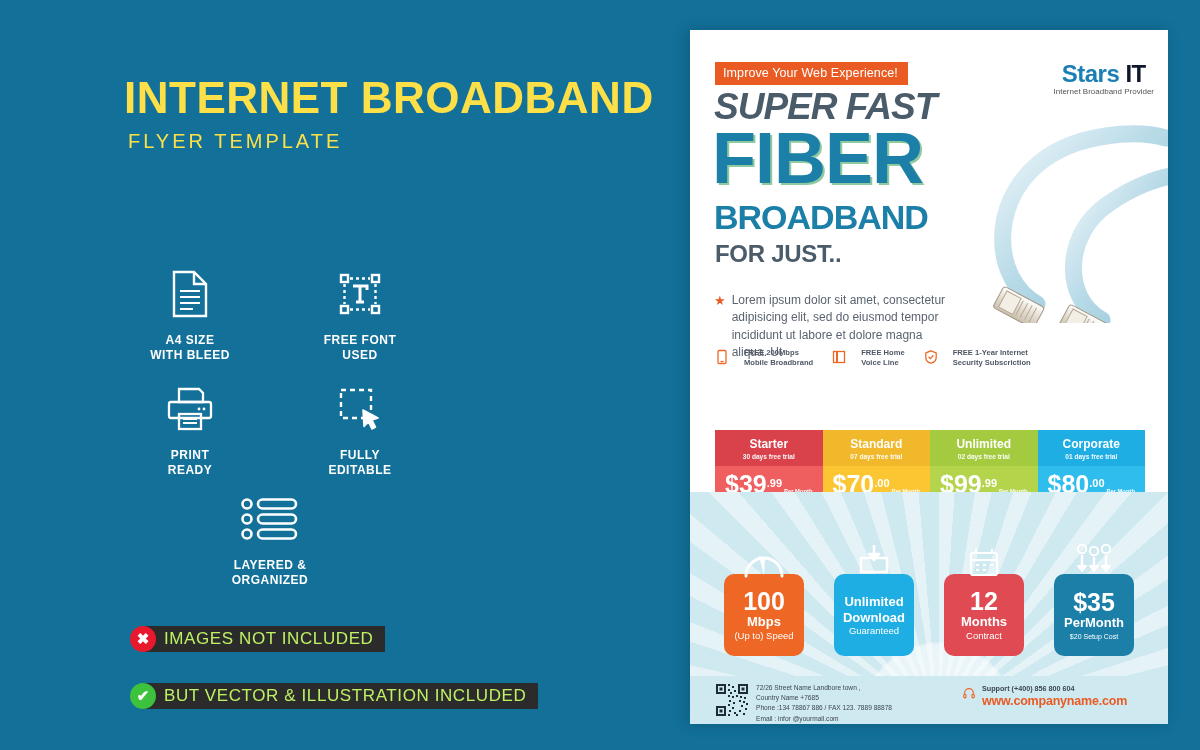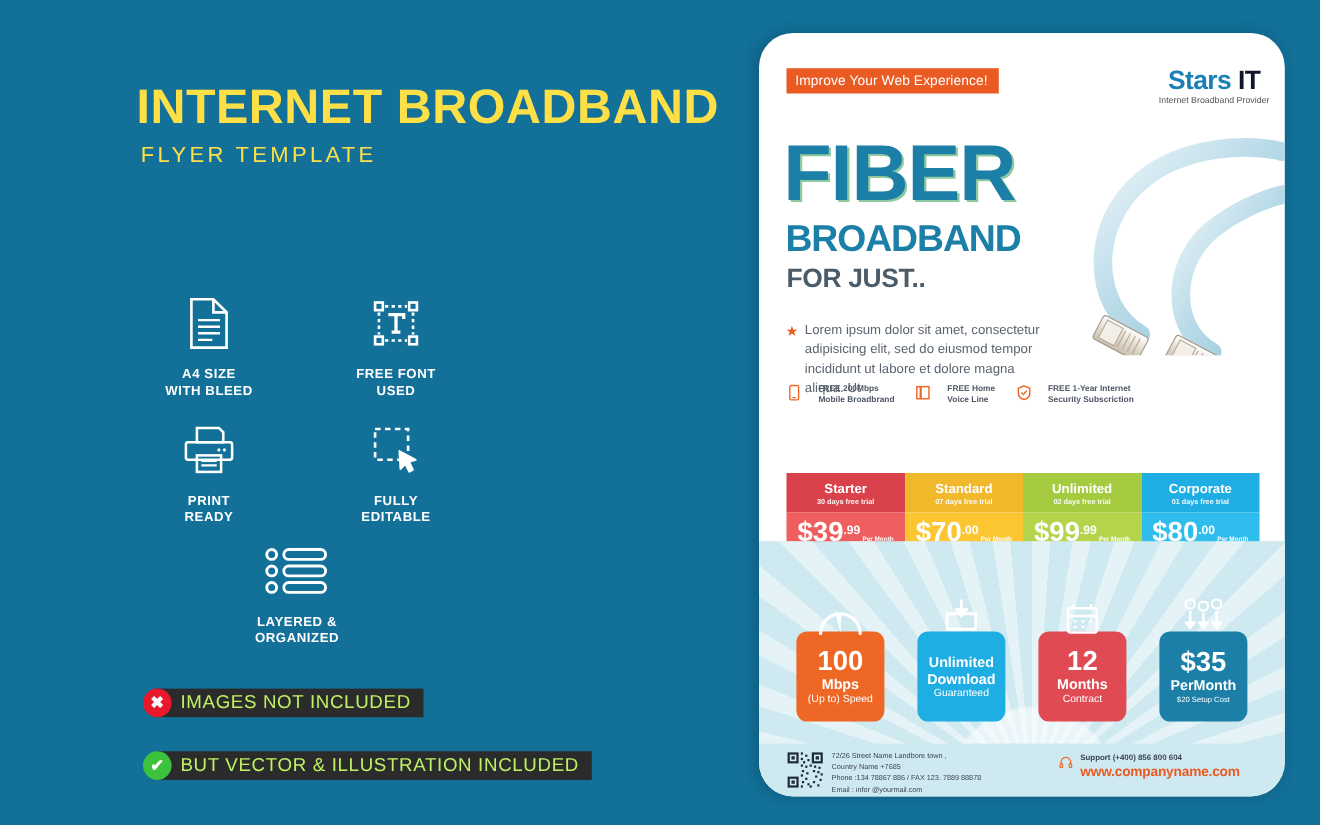--- a/index.html
+++ b/index.html
@@ -49,21 +49,20 @@
     height:26px; line-height:26px; padding:0 12px 0 22px; margin-left:-14px;
   }
   #notice-images { left:130px; top:626px; }
   #notice-vector { left:130px; top:683px; }
 
   
   #flyer {
     position:absolute; left:690px; top:30px; width:478px; height:694px;
     background:#ffffff; overflow:hidden;
     box-shadow:-3px 0 14px rgba(0,0,0,.18);
-    border-radius:31px;
   }
   #orange-badge {
     position:absolute; left:25px; top:32px;
     background:#ea5b23; color:#fff; font-size:12.5px;
     padding:4px 10px 5px 8px; letter-spacing:.1px;
   }
   #logo-block { position:absolute; right:14px; top:30px; text-align:center; }
   #logo-main { font-size:24px; font-weight:bold; color:#1a7fb5; letter-spacing:-.5px; }
   #logo-main .it { color:#0f172a; }
   #logo-tag { font-size:8px; color:#555; margin-top:-1px; letter-spacing:0; }
@@ -228,20 +227,21 @@
   <div id="orange-badge">Improve Your Web Experience!</div>
 
   <div id="logo-block">
     <div id="logo-main">
       <span>Stars</span>
       <span class="it">IT</span>
     </div>
     <div id="logo-tag">Internet Broadband Provider</div>
   </div>
 
+  <div id="h-super">SUPER FAST</div>
   <div id="h-fiber">FIBER</div>
   <div id="h-broadband">BROADBAND</div>
   <div id="h-forjust">FOR JUST..</div>
 
   <svg id="cables" viewBox="0 0 220 215">
     <defs>
       <linearGradient id="cab" x1="0" y1="0" x2="1" y2="1">
         <stop offset="0" stop-color="#eef6fa"></stop>
           <stop offset=".45" stop-color="#b9dbe8"></stop>
         <stop offset="1" stop-color="#8fc3d6"></stop>

